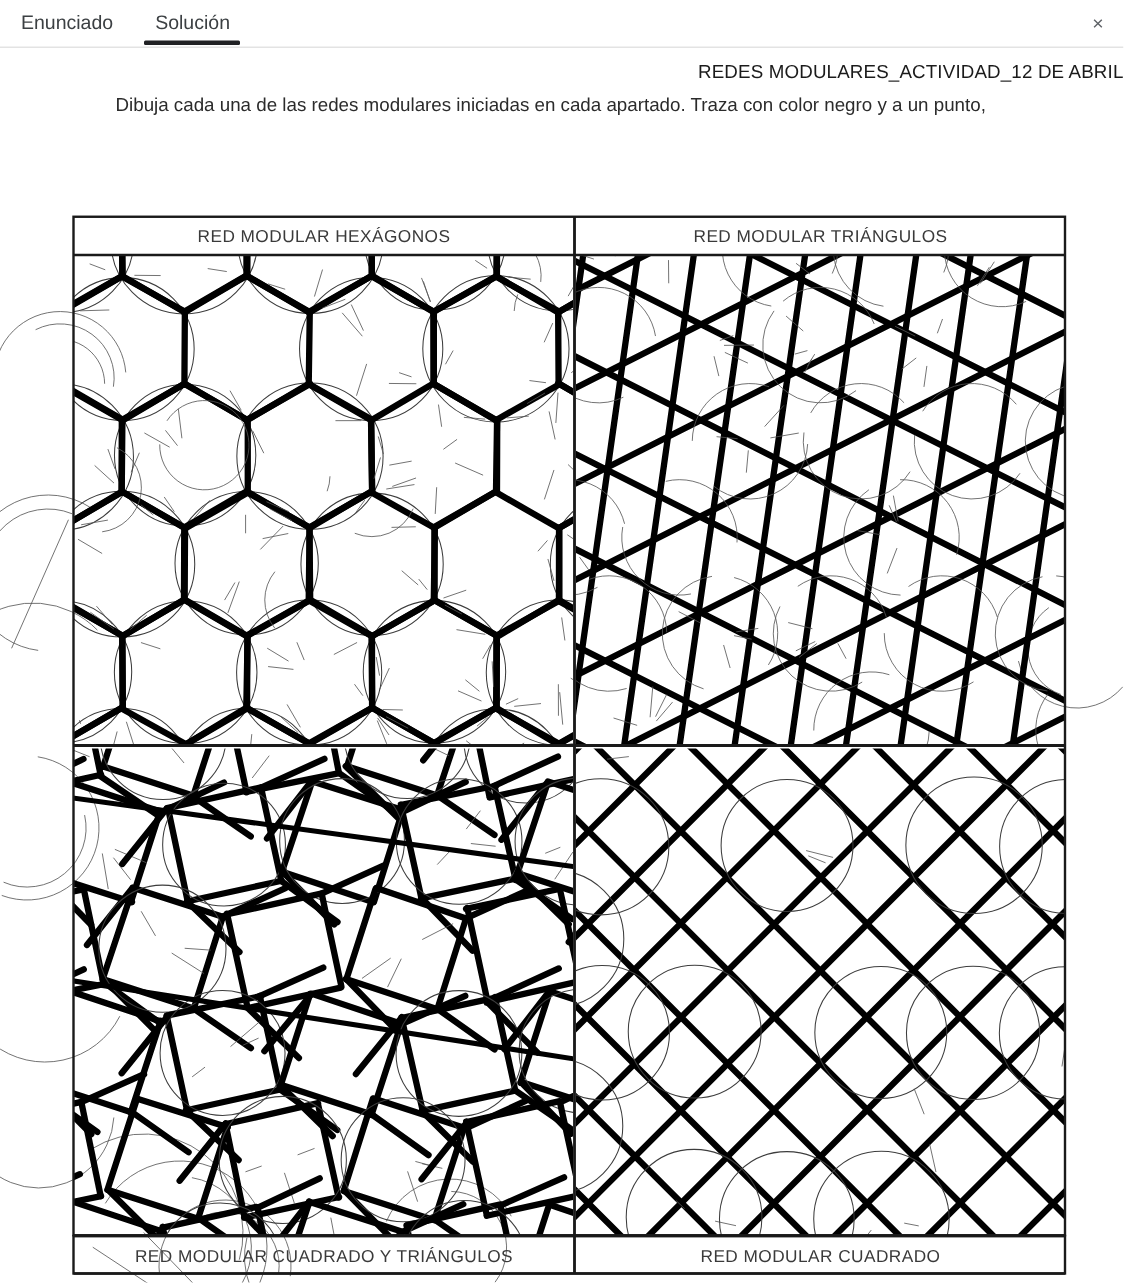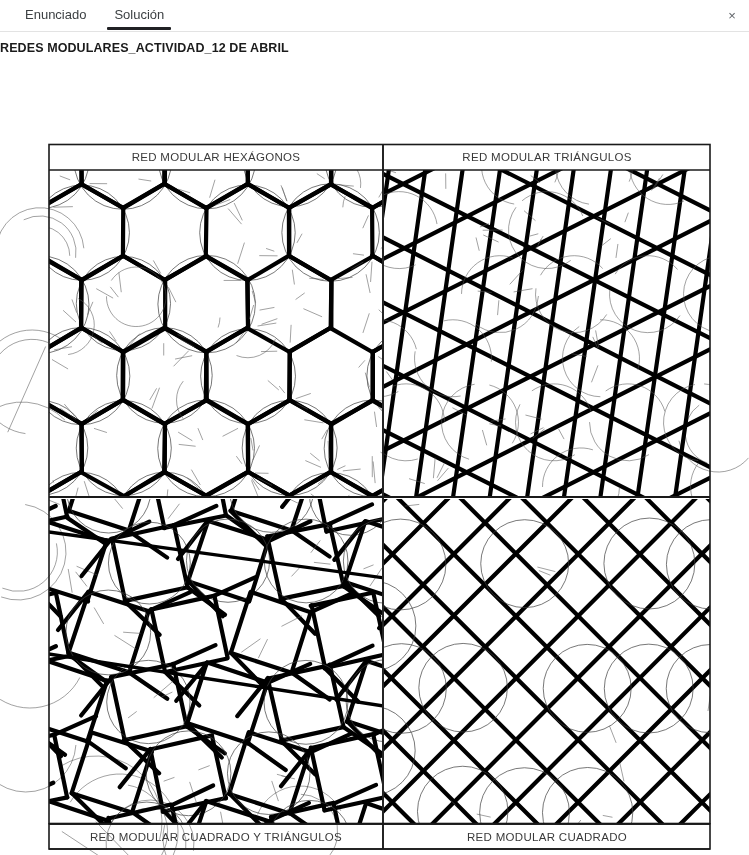--- a/index.html
+++ b/index.html
@@ -27,21 +27,21 @@
     font-size: 13px;
     color: #3c4043;
     padding: 7px 14px 0 14px;
     line-height: 16px;
     height: 24px;
     box-sizing: border-box;
     cursor: pointer;
     position: relative;
     white-space: nowrap;
   }
-  .tab.first { padding-left: 25px; }
+  .tab.first { padding-left: 14px; }
   .tab .tab-underline {
     position: absolute;
     left: 7px; right: 7px;
     bottom: -6px;
     height: 3px;
     background: #202124;
     border-radius: 1px;
   }
   .close-btn {
     position: absolute;
@@ -50,23 +50,23 @@
     width: 20px; height: 20px;
     display: flex; align-items: center; justify-content: center;
     font-size: 13px;
     color: #5f6368;
     cursor: pointer;
     line-height: 1;
   }
 
   
   .heading {
-    text-align: left;
+    text-align: right;
     font-size: 12.5px;
-    font-weight: bold;
+    font-weight: normal;
     color: #1b1b1b;
     margin-top: 9px;
     letter-spacing: 0.1px;
   }
   .desc {
     margin: 6px 72px 0 77px;
     font-size: 12.5px;
     line-height: 18.5px;
     color: #2b2b2b;
     text-align: left;
@@ -106,20 +106,21 @@
     <span>Solución</span>
     <span class="tab-underline"></span>
   </div>
   <div class="close-btn">
     <span>×</span>
   </div>
 </div>
 
 <div class="heading">REDES MODULARES_ACTIVIDAD_12 DE ABRIL</div>
 <div class="desc">
+  <p>Dibuja cada una de las redes modulares iniciadas en cada apartado. Traza con color negro y a un punto,</p>
 </div>
 
 <div class="sheet-wrap">
   <svg class="sheet" width="749" height="737" viewBox="0 0 749 737">
     <defs>
       <clipPath id="clipQ1">
           <rect x="49" y="38" width="333" height="327"></rect>
         </clipPath>
       <clipPath id="clipQ2">
           <rect x="384" y="38" width="326" height="327"></rect>

